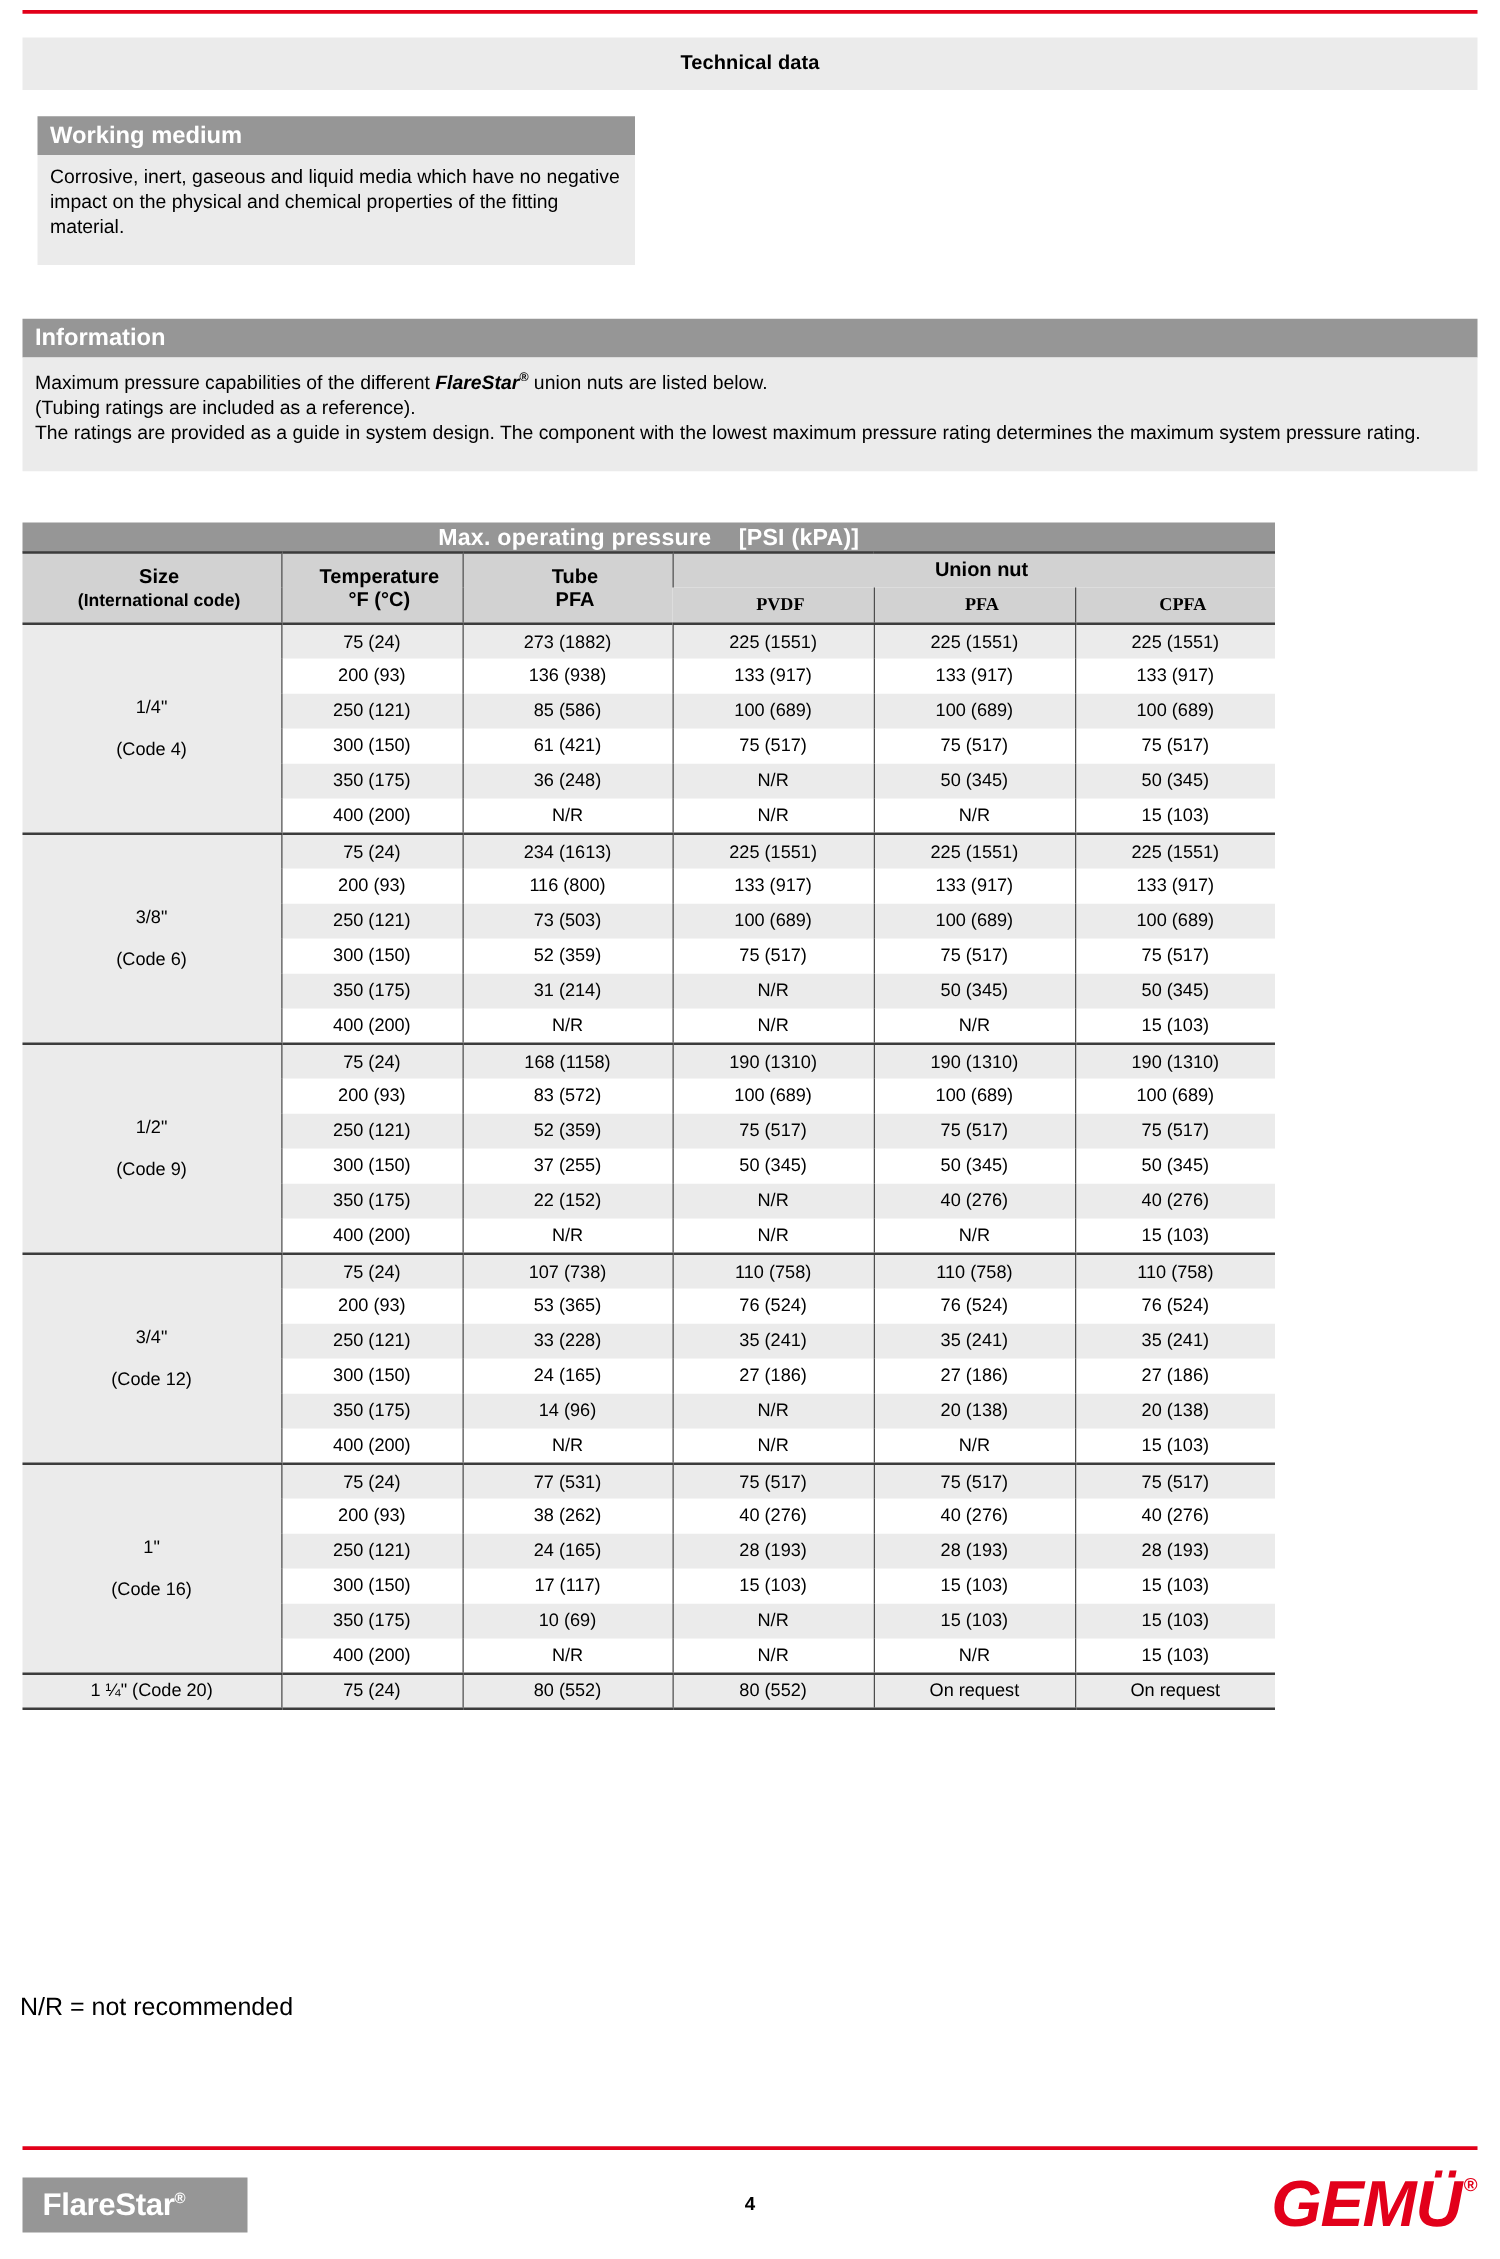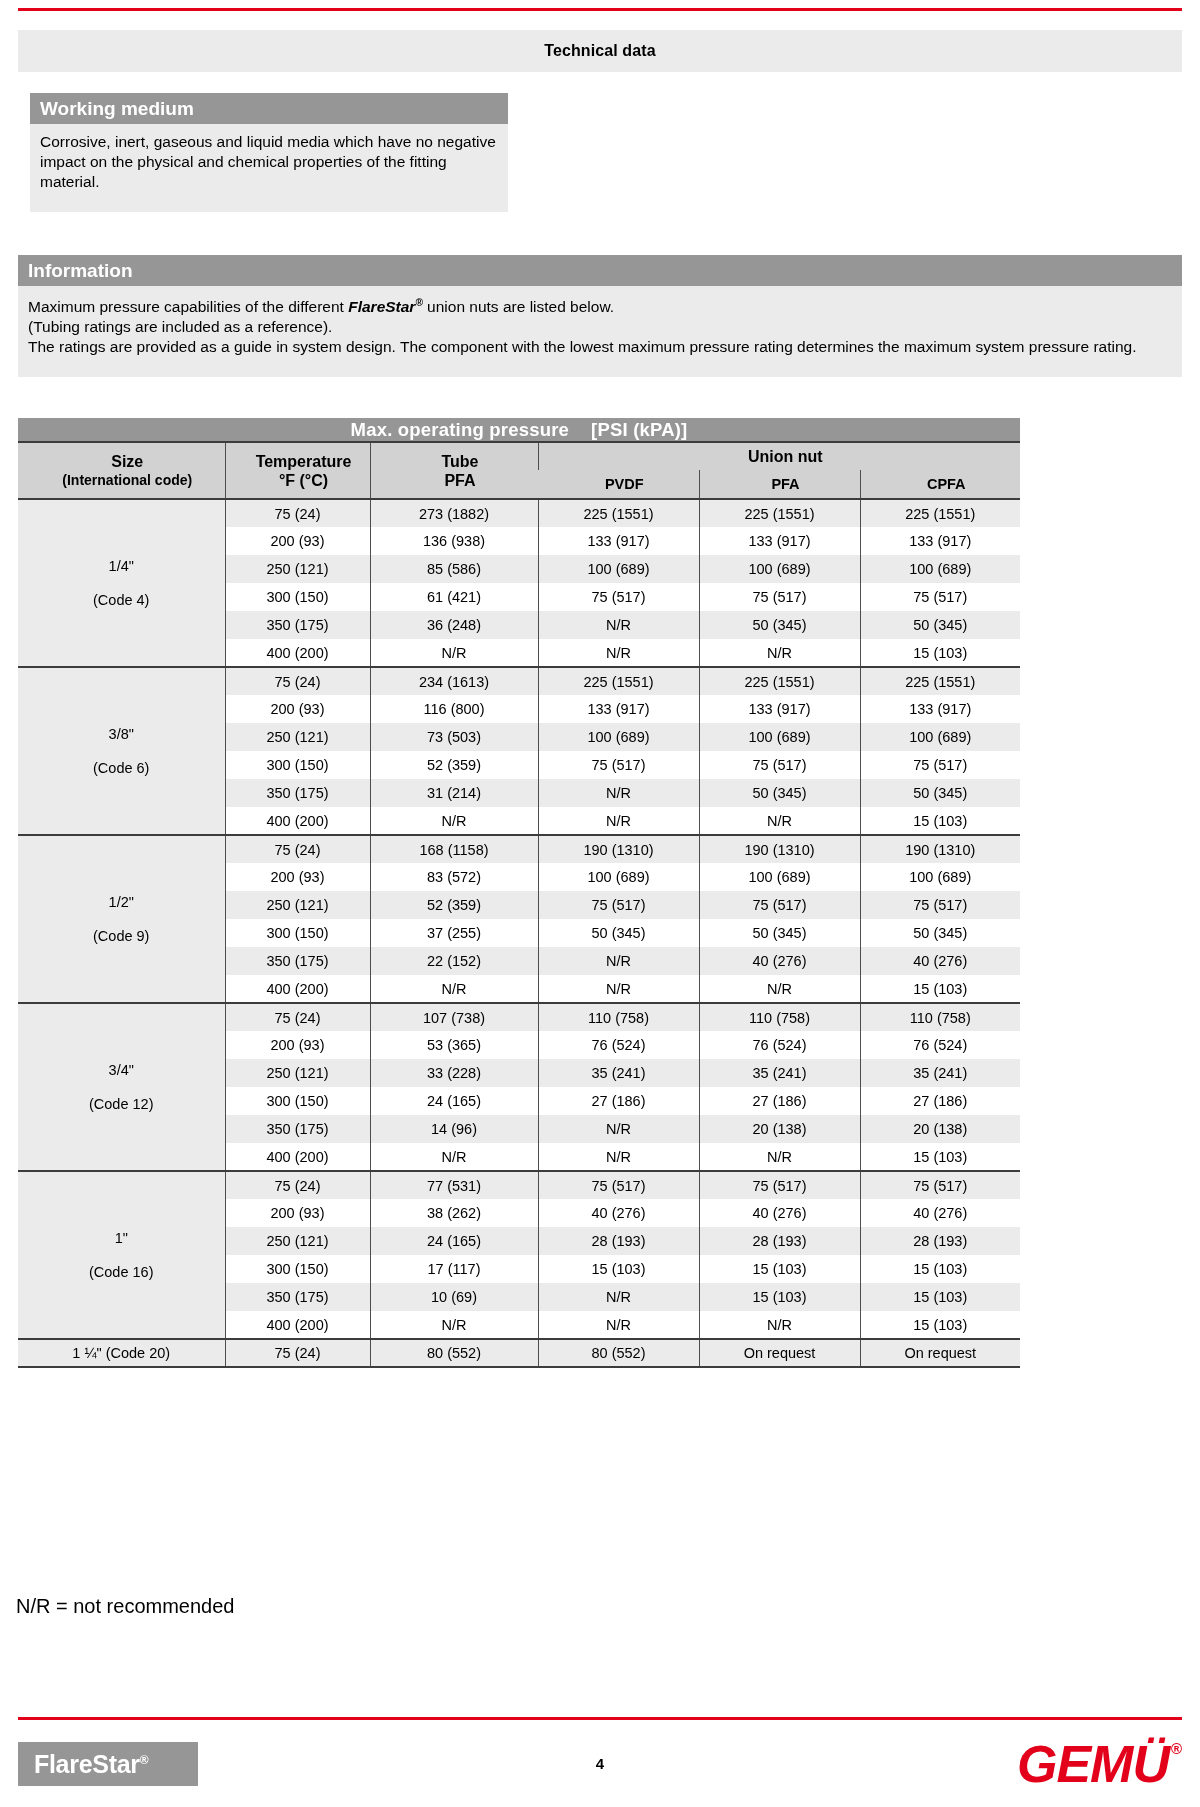--- a/index.html
+++ b/index.html
@@ -110,21 +110,21 @@
   .banner-inner { display: inline-block; }
   .banner-gap { display: inline-block; width: 22px; }
 
   tr.hdr th {
     background: #d2d2d2;
     font-weight: bold;
     font-size: 16px;
     line-height: 19px;
     padding-left: 12px;
   }
-  tr.hdr th.sub { font-size: 14.5px; }
+  tr.hdr th.sub { font-size: 14.5px; font-family: Liberation Serif, serif; }
   tr.hdr1 th { height: 28px; }
   tr.hdr2 th { height: 29px; }
   th.vline, td.vline { border-left: 1px solid #4d4d4d; }
   tr.hdr th .small { font-size: 14px; font-weight: bold; }
 
   tr.data td { height: 28px; }
   td.sizecell {
     background: #ebebeb;
     font-size: 18px;
     font-weight: bold;

